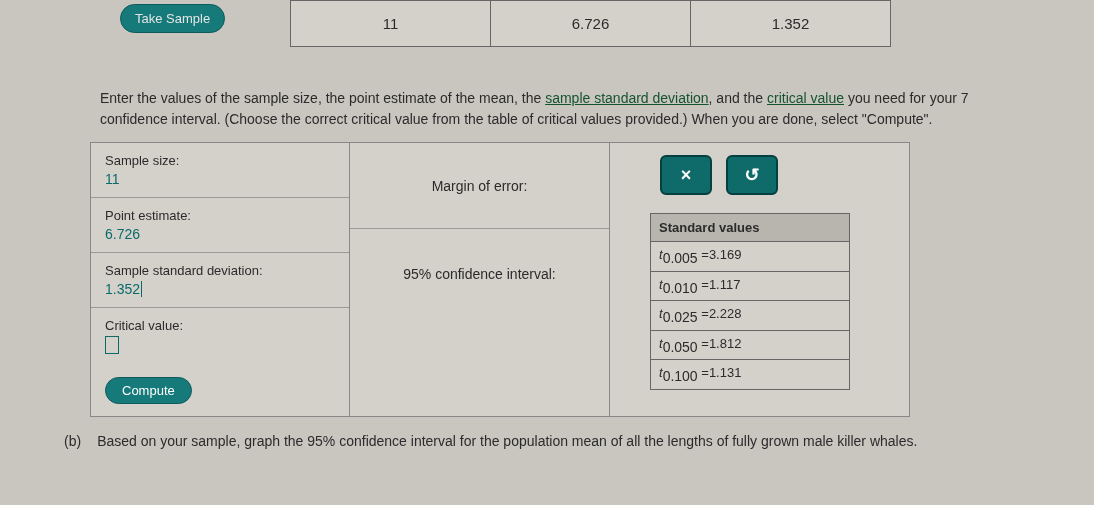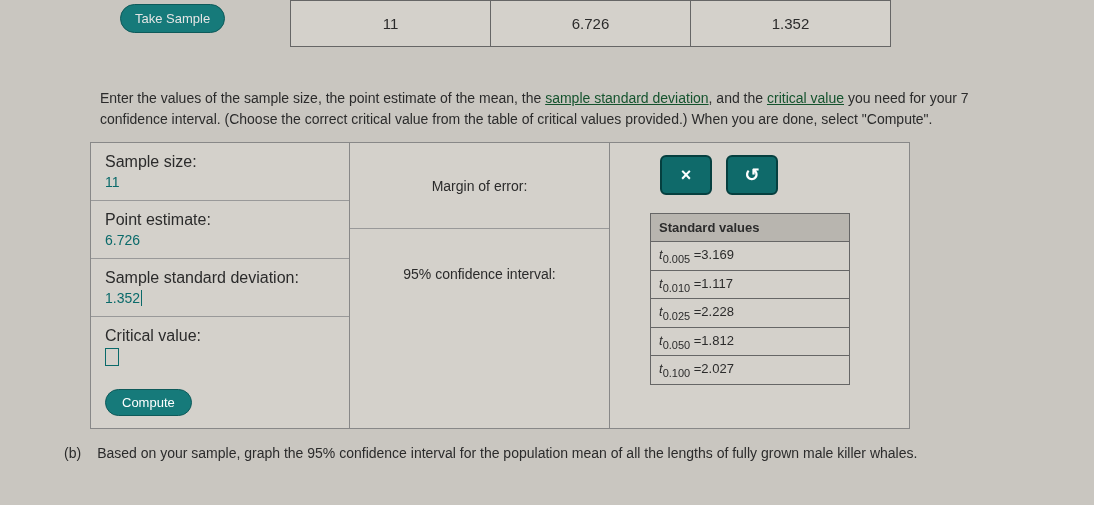--- a/index.html
+++ b/index.html
@@ -33,21 +33,21 @@
   .instructions .link { color: #14532d; text-decoration: underline; }
   .panels { display: flex; gap: 0; padding: 0 60px 0 90px; }
   .panel {
     border: 1px solid #888; background: #d4d1cb;
   }
   .panel-left { width: 260px; }
   .panel-mid { width: 260px; border-left: none; }
   .panel-right { width: 300px; border-left: none; padding: 12px 20px; position: relative; }
   .field-block { border-bottom: 1px solid #999; padding: 10px 14px; }
   .field-block:last-of-type { border-bottom: none; }
-  .field-label { font-size: 16px; margin-bottom: 3px; }
+  .field-label { font-size: 13px; margin-bottom: 3px; }
   .field-value { color: #0a6a6a; font-size: 14px; font-weight: 500; }
   .field-input {
     border: 1px solid #0a6a6a; padding: 1px 3px; display: inline-block;
     min-width: 14px; height: 18px; background: #d4d1cb;
   }
   .cursor-caret::after { content: ""; border-right: 1px solid #0a6a6a; margin-left: 1px; }
   .compute-btn {
     background: #167a7a; color: #ffffff; border-radius: 14px;
     padding: 5px 16px; font-size: 13px; border: 1px solid #0e5a5a;
     margin: 10px 14px 12px; cursor: pointer;
@@ -64,21 +64,21 @@
     border-collapse: collapse; margin-left: 20px; width: 200px;
   }
   .crit-table th {
     background: #b8b5af; border: 1px solid #666; padding: 6px 8px;
     font-size: 13px; font-weight: bold; text-align: left;
   }
   .crit-table td {
     border: 1px solid #666; padding: 5px 8px; font-size: 13px;
     background: #d4d1cb;
   }
-  .crit-table .sub { font-size: 11px; vertical-align: sub; }
+  .crit-table .sub { font-size: 14px; vertical-align: sub; }
   .part-b { padding: 16px 20px 0 64px; font-size: 14px; }
   .part-b .tag { margin-right: 16px; }
 </style>
 </head>
 <body>
 
 <div class="top-row">
   <button class="take-sample">Take Sample</button>
   <table class="data-table">
     <tbody>
@@ -138,21 +138,21 @@
       <tr>
             <td><i>t</i><span class="sub">0.010</span> <span>=1.117</span></td>
           </tr>
       <tr>
             <td><i>t</i><span class="sub">0.025</span> <span>=2.228</span></td>
           </tr>
       <tr>
             <td><i>t</i><span class="sub">0.050</span> <span>=1.812</span></td>
           </tr>
       <tr>
-            <td><i>t</i><span class="sub">0.100</span> <span>=2.027</span></td>
+            <td><i>t</i><span class="sub">0.100</span> <span>=1.131</span></td>
           </tr>
     </tbody>
       </table>
   </div>
 </div>
 
 <div class="part-b">
   <span class="tag">(b)</span><span>Based on your sample, graph the 95% confidence interval for the population mean of all the lengths of fully grown male killer whales.</span>
 </div>
 

